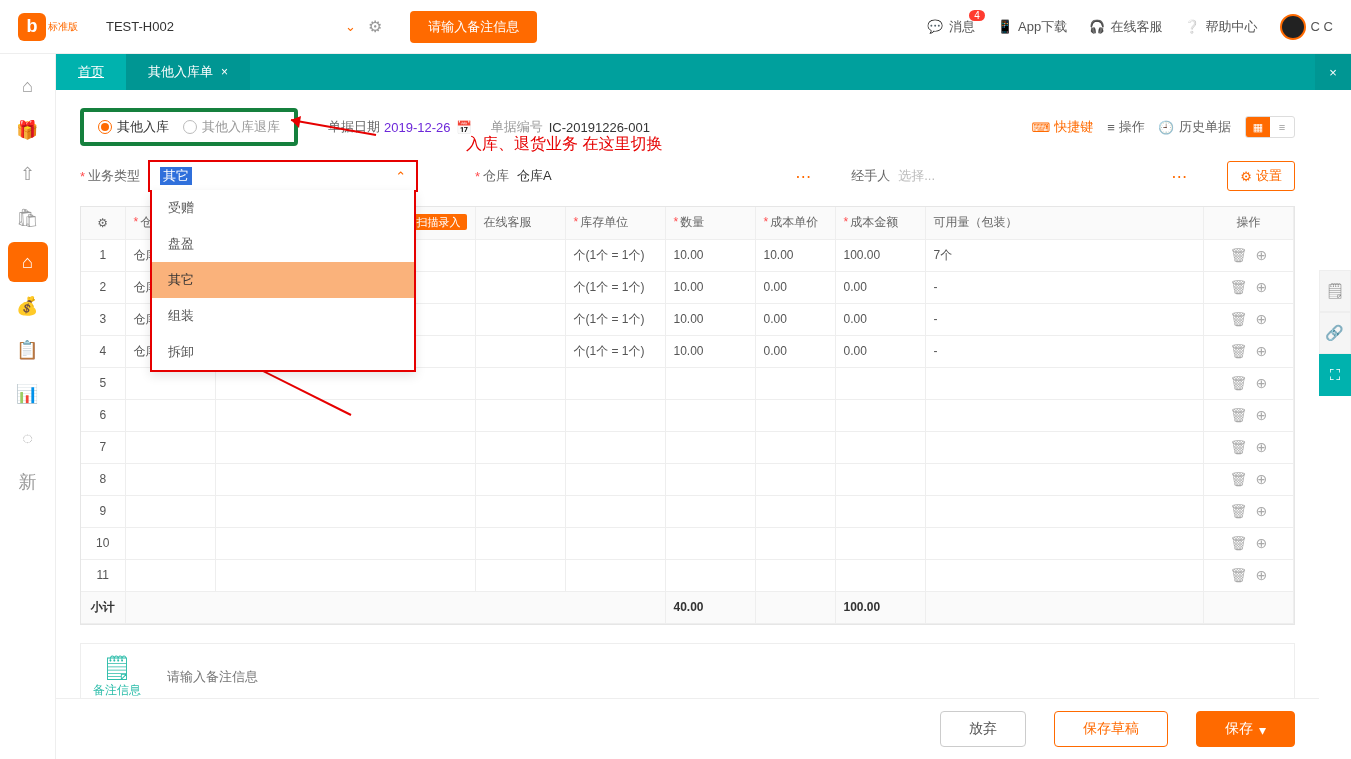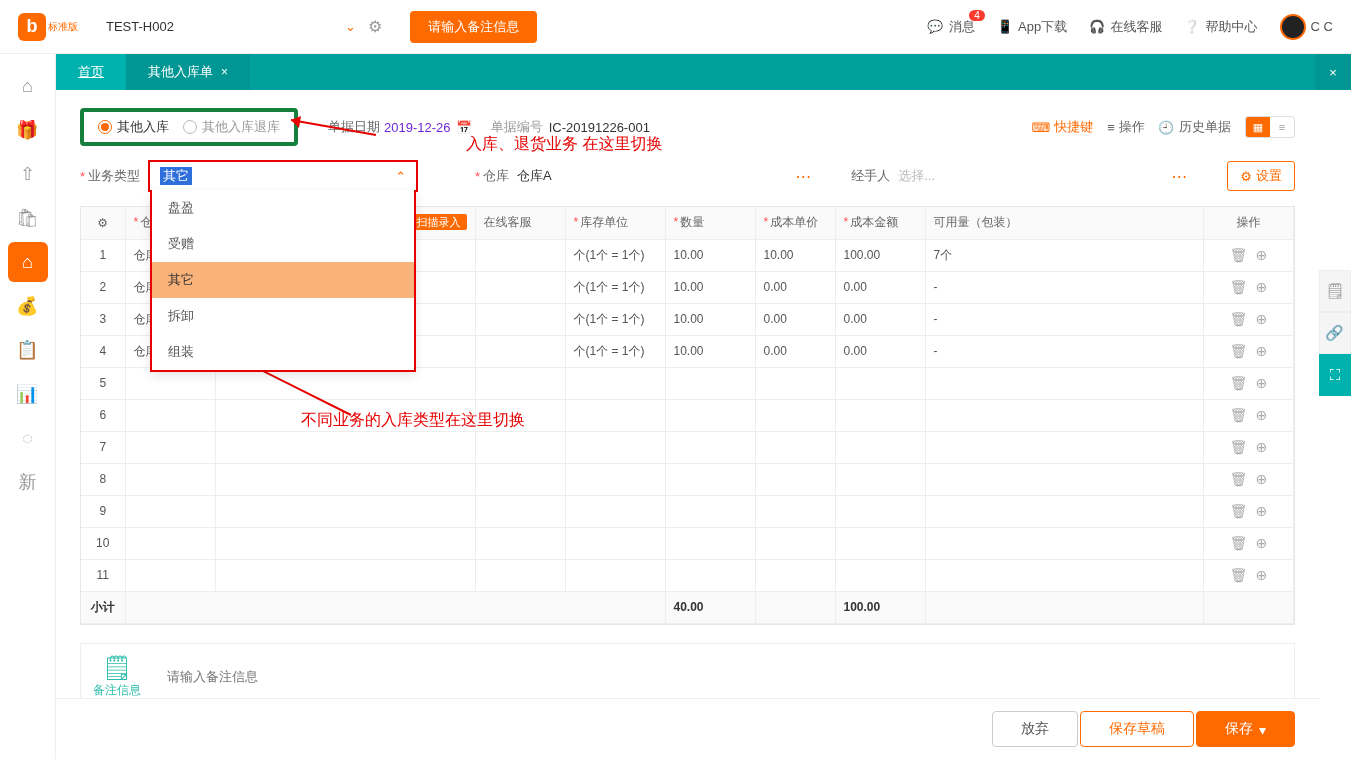--- a/index.html
+++ b/index.html
@@ -88,21 +88,21 @@
 .subtotal td { background: #fafafa; font-weight: bold; color: #333; }
 .scan-btn { background: #ff6a00; color: #fff; font-size: 11px; padding: 2px 6px; border-radius: 2px; }
 
 
 .remark-box { margin: 18px 24px 0; border: 1px solid #eee; display: flex; }
 .remark-left { width: 72px; display: flex; flex-direction: column; align-items: center; justify-content: center; color: #2dbdaa; font-size: 12px; padding: 10px; }
 .remark-left .ic { font-size: 24px; }
 .remark-input { flex: 1; border: none; padding: 14px; font-size: 13px; color: #999; outline: none; }
 
 
-.footer { position: absolute; bottom: 0; left: 0; right: 0; border-top: 1px solid #eee; padding: 12px 24px; display: flex; justify-content: flex-end; gap: 2px; background: #fff; }
+.footer { position: absolute; bottom: 0; left: 0; right: 0; border-top: 1px solid #eee; padding: 12px 24px; display: flex; justify-content: flex-end; gap: 28px; background: #fff; }
 .btn { padding: 8px 28px; border-radius: 4px; font-size: 14px; cursor: pointer; background: #fff; }
 .btn-default { border: 1px solid #ccc; color: #555; }
 .btn-outline { border: 1px solid #ff6a00; color: #ff6a00; }
 .btn-primary { background: #ff6a00; color: #fff; border: 1px solid #ff6a00; display: flex; align-items: flex-end; gap: 6px; }
 
 
 .arrow { position: absolute; pointer-events: none; }
 </style>
 </head>
 <body>
@@ -217,25 +217,25 @@
   <div class="form-row">
     <div class="field" style="width:395px">
       <span class="req">*</span>
       <span class="flabel">业务类型</span>
       <div class="dd-wrap">
         <div class="dd-input-row">
           <span class="sel">其它</span>
           <span class="chev">⌃</span>
         </div>
         <div class="dd-list">
+          <div class="opt">受赠</div>
           <div class="opt">盘盈</div>
-          <div class="opt">受赠</div>
           <div class="opt highlighted">其它</div>
+          <div class="opt">组装</div>
           <div class="opt">拆卸</div>
-          <div class="opt">组装</div>
         </div>
       </div>
     </div>
     <div class="field" style="flex:1; max-width:380px">
       <span class="req">*</span>
       <span class="flabel">仓库</span>
       <span>仓库A</span>
       <span class="dots">⋯</span>
     </div>
     <div class="field" style="flex:1">
@@ -246,21 +246,20 @@
     <button class="settings-btn">
       <span>⚙</span>
       <span>设置</span>
     </button>
   </div>
 
   <svg class="arrow" style="top:260px; left:170px" width="130" height="70">
       <line x1="125" y1="65" x2="15" y2="10" stroke="#e60000" stroke-width="2"></line>
       <polygon points="15,10 28,10 22,22" fill="#e60000"></polygon>
     </svg>
-  <div class="annotation-red" style="top:320px; left:245px">不同业务的入库类型在这里切换</div>
 
   <div class="table-wrap">
     <table>
       <colgroup>
         <col style="width:44px">
           <col style="width:90px">
           <col style="width:260px">
           <col style="width:90px">
           <col style="width:100px">
           <col style="width:90px">

